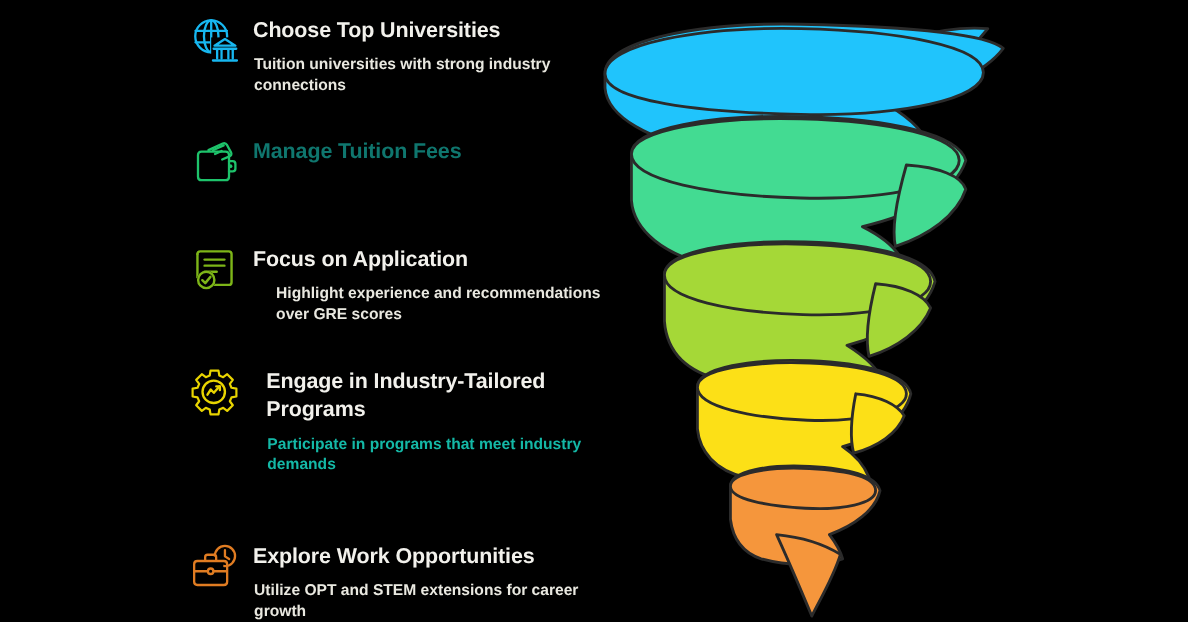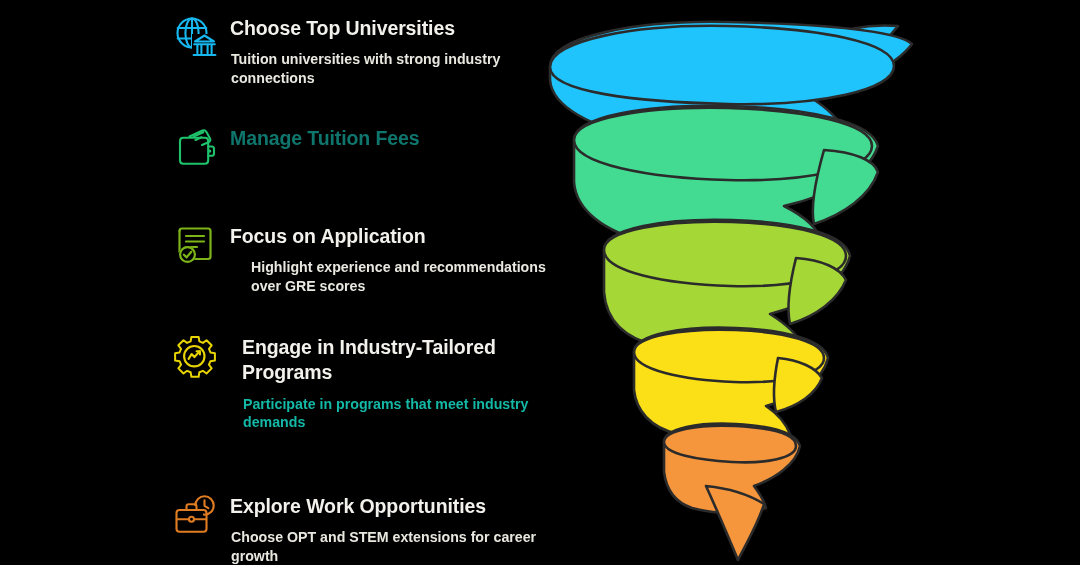--- a/index.html
+++ b/index.html
@@ -199,21 +199,21 @@
           <g stroke="#E07C22" stroke-width="2.1" fill="none" stroke-linecap="round" stroke-linejoin="round">
             <path d="M14.5 17.5 L14.5 14.5 Q14.5 12.3 16.7 12.3 L22.3 12.3 Q24.5 12.3 24.5 14.5 L24.5 17.5"></path>
             <path d="M4.5 21 Q4.5 18 7.5 18 L31.5 18 Q34.5 18 34.5 21 L34.5 36.8 Q34.5 39.8 31.5 39.8 L7.5 39.8 Q4.5 39.8 4.5 36.8 Z"></path>
             <line x1="4.8" y1="27.3" x2="34.2" y2="27.3"></line>
             <circle cx="19.5" cy="27.3" r="2.5" fill="#000000"></circle>
           </g>
         </svg>
       </span>
       <div class="step-body">
         <div class="step-title" style="color: rgb(242, 241, 236);">Explore Work Opportunities</div>
-        <div class="step-desc" style="color: rgb(233, 232, 224);">Choose OPT and STEM extensions for career growth</div>
+        <div class="step-desc" style="color: rgb(233, 232, 224);">Utilize OPT and STEM extensions for career growth</div>
       </div>
     </div>
 
   </div>
 
   <div id="funnel-wrap">
     <svg id="funnel-svg" viewBox="0 0 552 565" xmlns="http://www.w3.org/2000/svg">
       <g stroke="#2b2b2b" stroke-width="2.6" stroke-linejoin="round" stroke-linecap="round">
 
         <g>

